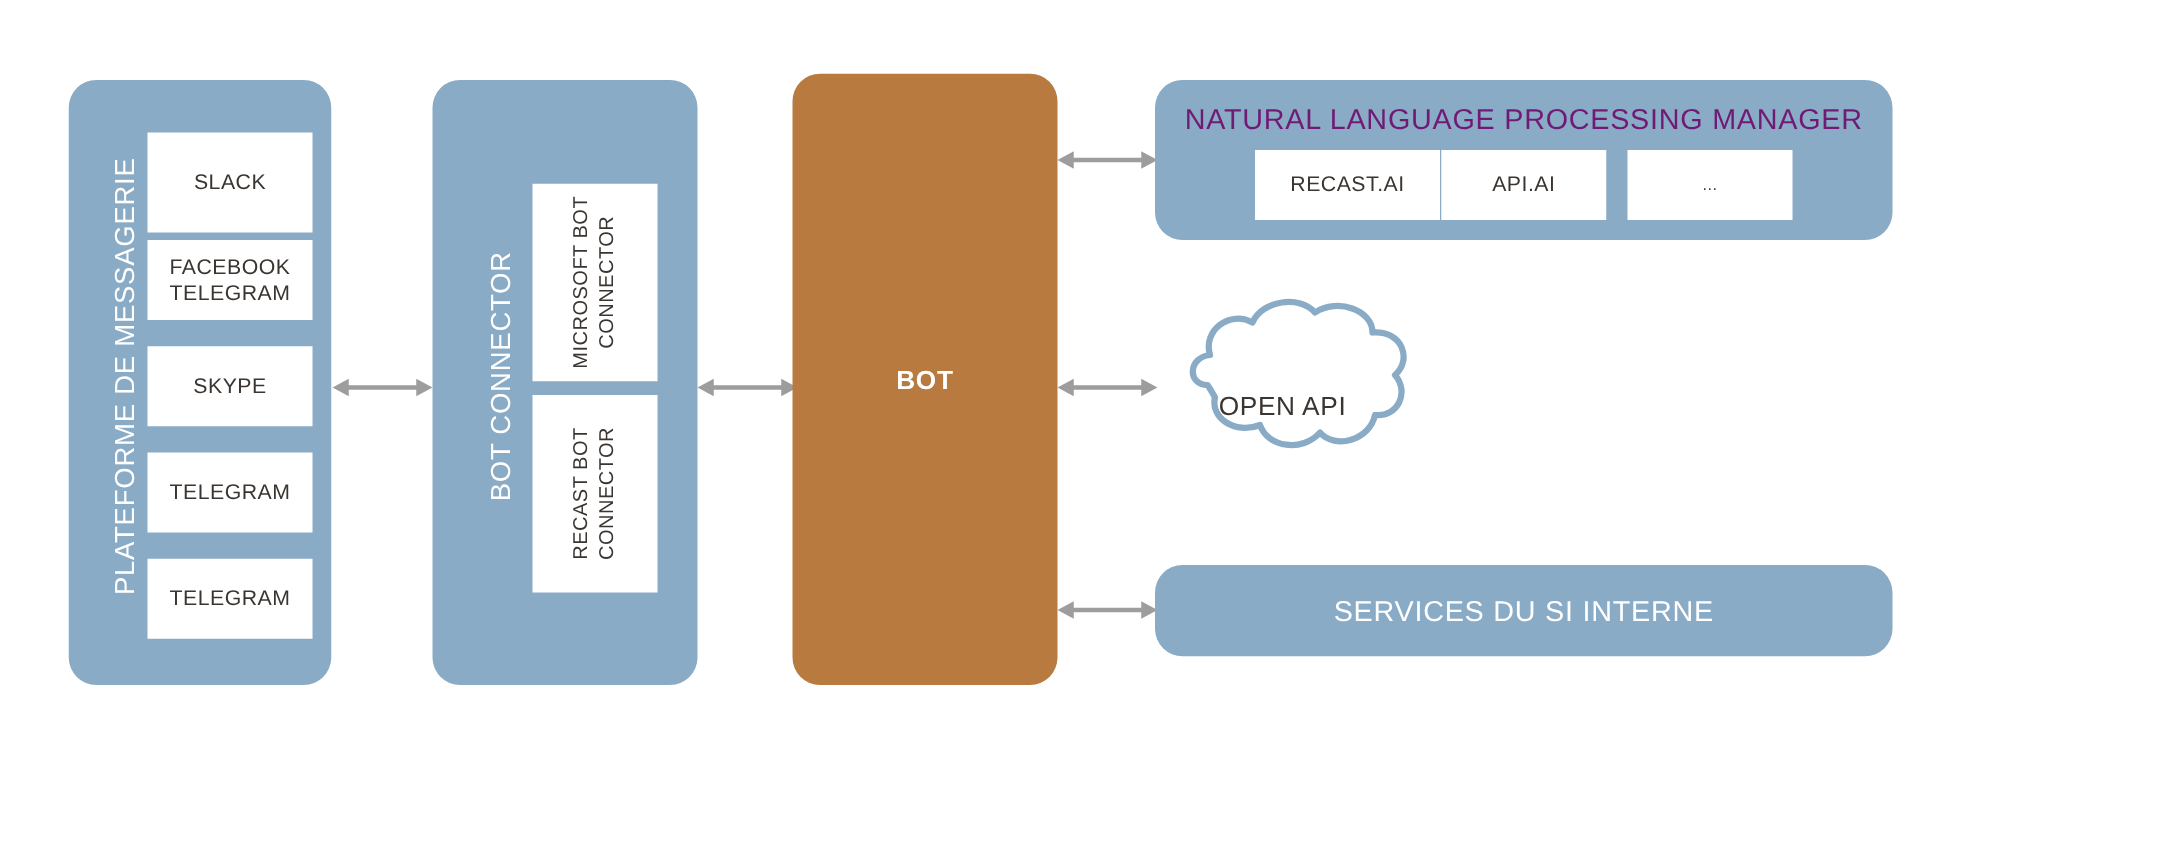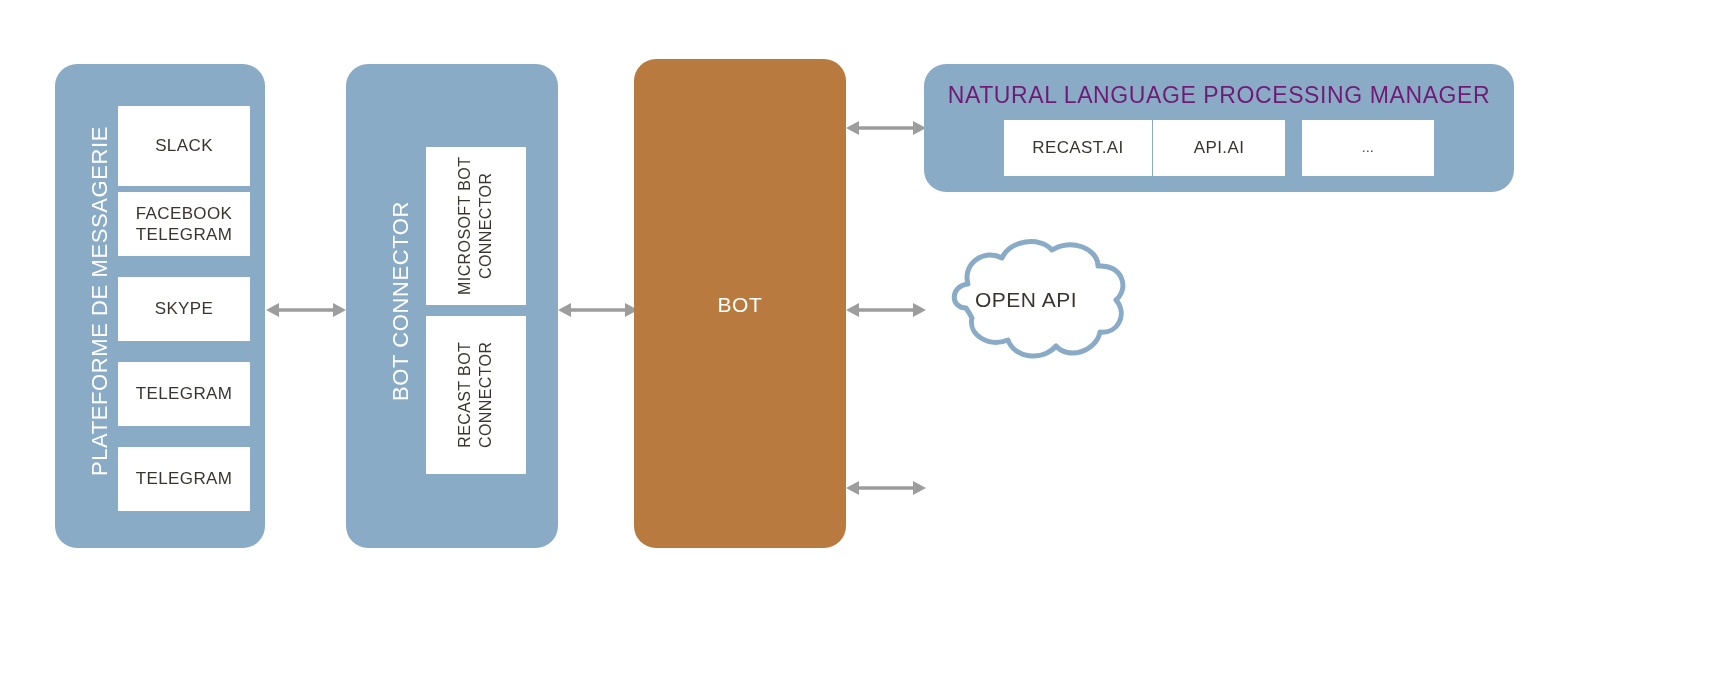--- a/index.html
+++ b/index.html
@@ -14,21 +14,21 @@
     width: 1736px; height: 673px;
     background: #ffffff;
   }
 
   
   .panel {
     position: absolute;
     background: #8aabc6;
     border-radius: 22px;
   }
-  .panel-brown { background: #b87a3e; }
+  .panel-brown { background: #b87a3e; font-weight: bold; }
 
   
   .chip {
     position: absolute;
     background: #ffffff;
     display: flex;
     align-items: center;
     justify-content: center;
     text-align: center;
     color: #3a3530;
@@ -200,16 +200,19 @@
              C40,30 62,14 80,24
              C88,6 118,2 130,16
              C148,4 176,14 176,32
              C200,30 208,54 194,66
              C206,80 196,100 178,98
              C174,118 146,126 134,112
              C120,128 92,124 86,106
              C66,114 46,100 50,84
              C48,80 46,77 44,74 Z" fill="#ffffff" stroke="#8aabc6" stroke-width="5" stroke-linejoin="round" stroke-linecap="round"></path>
   </svg>
-  <div class="cloud-label" style="left:975px; top:288px;text-align:center;">OPEN API</div>
-
+  <div class="cloud-label" style="left:975px; top:314px;text-align:center;">OPEN API</div>
+
+  <div class="panel" style="left:924px; top:452px; width:590px; height:73px;">
+    <div class="centerlabel" style="top:24px; font-size:23px;">SERVICES DU SI INTERNE</div>
+  </div>
 
 </div>
 
 </body></html>

